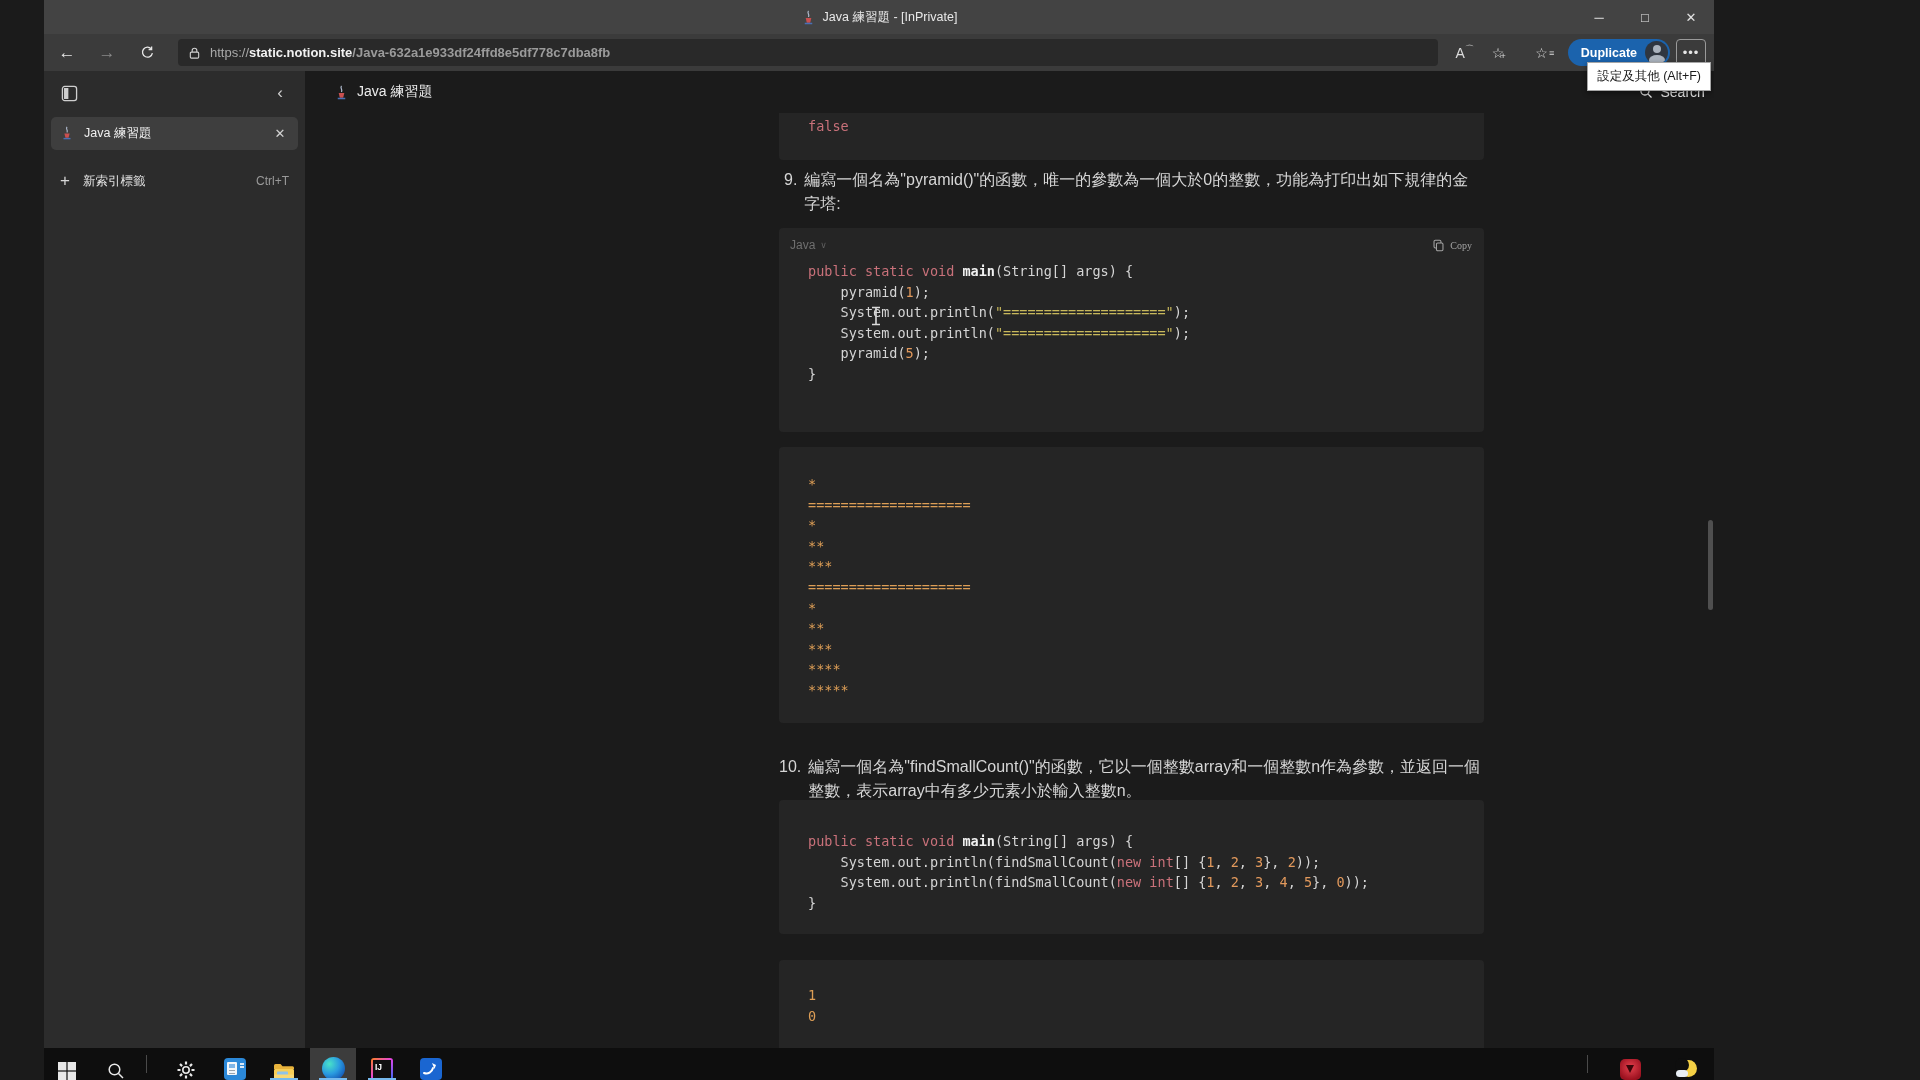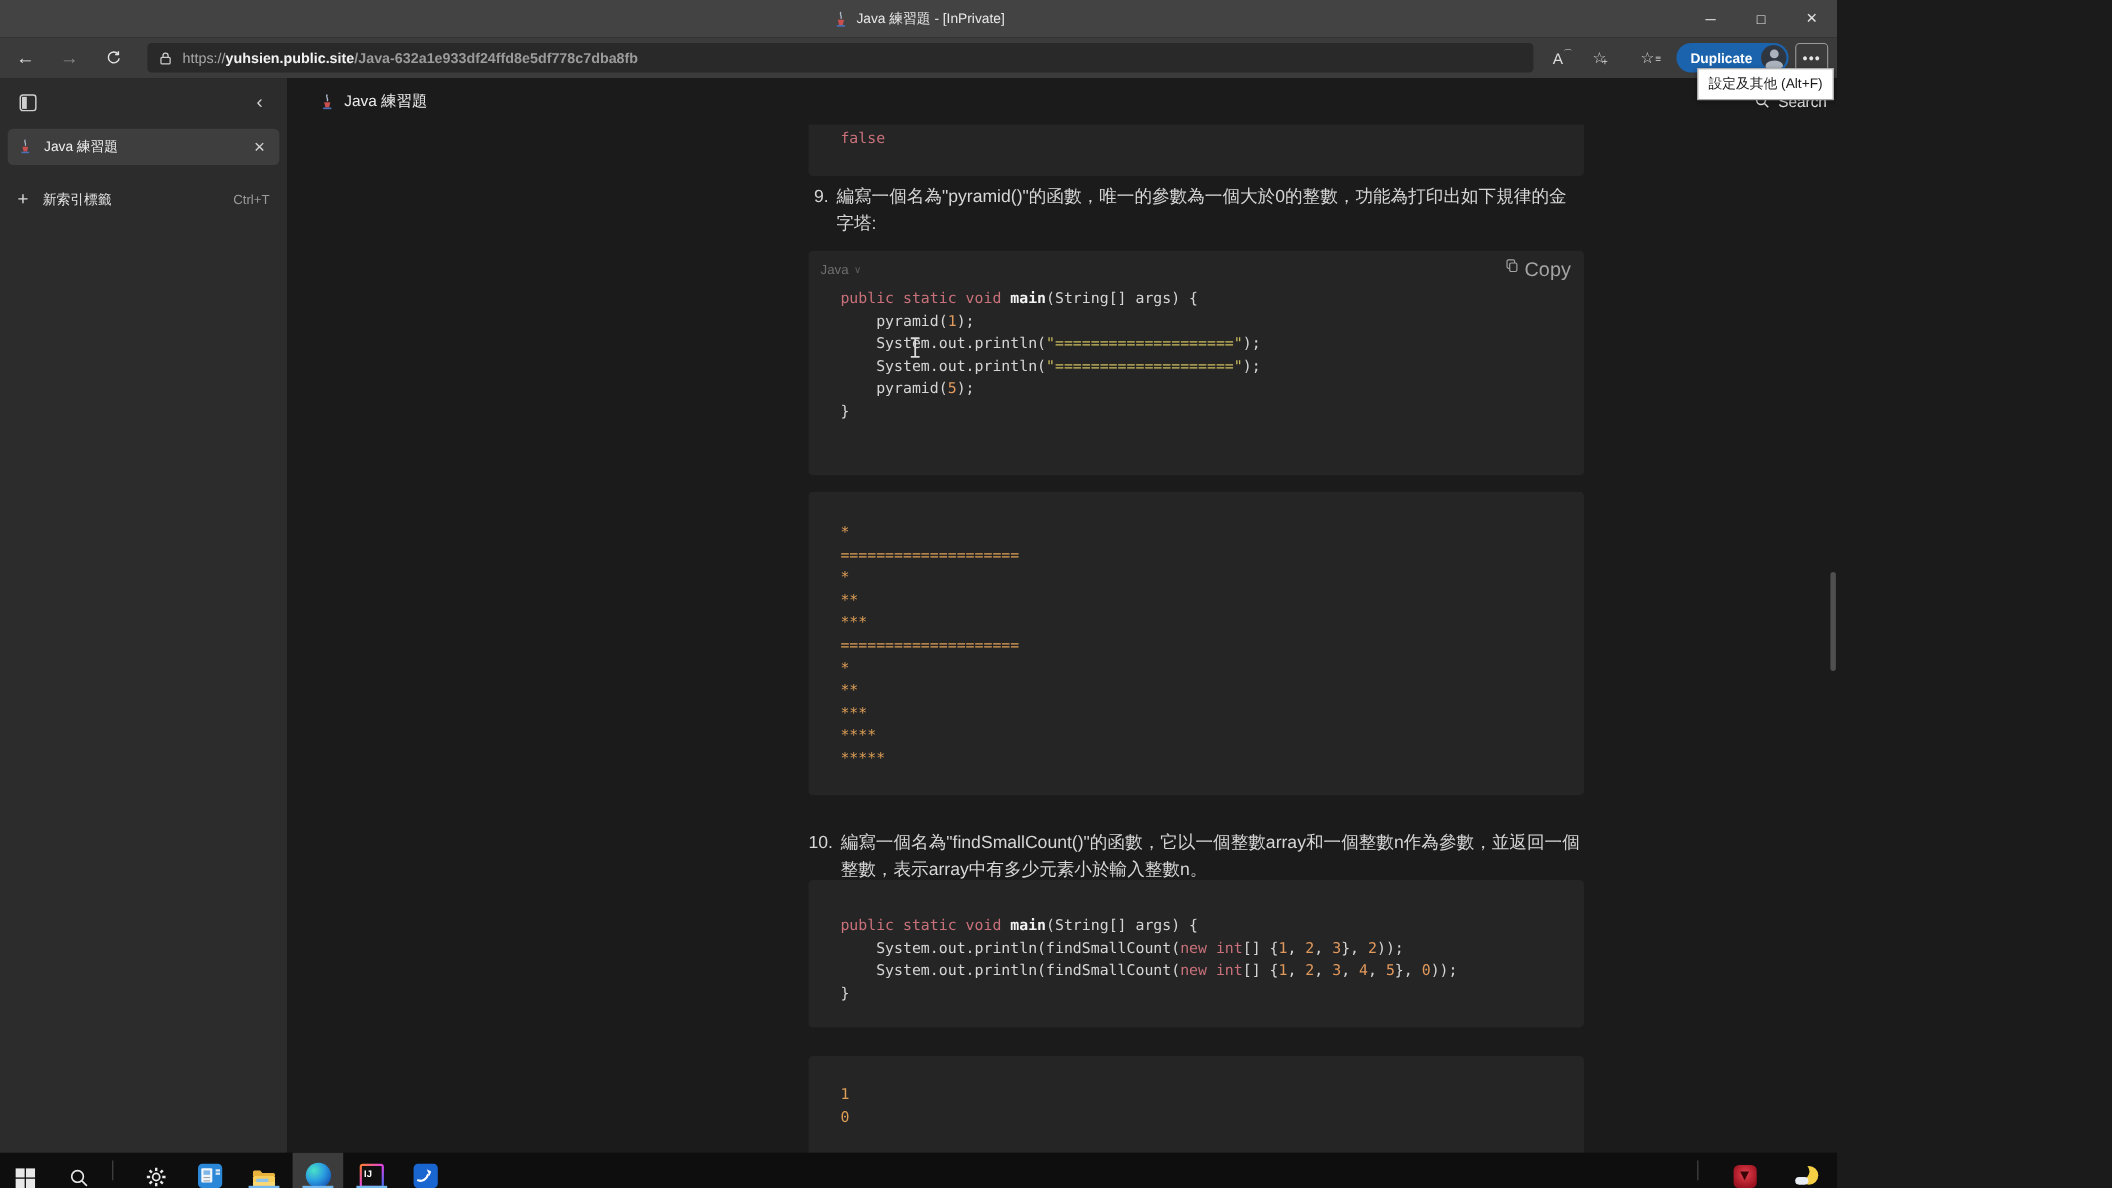--- a/index.html
+++ b/index.html
@@ -1,18 +1,18 @@
 <!DOCTYPE html>
 <html><head>
 <meta charset="utf-8">
 <style>
   * { margin:0; padding:0; box-sizing:border-box; }
   html,body { width:1920px; height:1080px; overflow:hidden; background:#1b1b1b;
     font-family:"Liberation Sans","DejaVu Sans",sans-serif; }
-  .page { position:relative; width:1670px; height:1080px; overflow:hidden; }
+  .page { position:relative; width:1670px; height:1080px; overflow:hidden;margin-left:44px; }
 
   
   .titlebar { position:absolute; top:0; left:0; width:100%; height:34px; background:#434343;
     display:flex; align-items:center; justify-content:center; }
   .titlebar-title { display:flex; align-items:center; gap:7px; color:#e9e9e9; font-size:12.5px; }
   .win-controls { position:absolute; right:0; top:0; height:34px; display:flex; }
   .win-btn { width:46px; height:34px; display:flex; align-items:center; justify-content:center;
     color:#e3e3e3; font-size:13px; }
 
   .favicon { width:15px; height:15px; display:inline-block; flex:none; }
@@ -79,21 +79,21 @@
   .tk-kw  { color:#c9717a; }
   .tk-fn  { color:#f2f2f2; font-weight:bold; }
   .tk-num { color:#e2995c; }
   .tk-str { color:#c9b95c; }
   .tk-out { color:#dd9e56; }
 
   .cb-header { position:absolute; top:8px; left:11px; right:12px; height:18px; display:flex;
     align-items:center; justify-content:space-between; }
   .cb-lang { color:#6f6f6f; font-size:12px; display:flex; align-items:center; gap:5px; }
   .cb-lang .chev { font-size:9px; color:#5e5e5e; }
-  .cb-copy { color:#a3a3a3; font-size:18px; display:flex; align-items:flex-start; gap:5px; }
+  .cb-copy { color:#a3a3a3; font-size:10px; display:flex; align-items:center; gap:5px;font-family:Liberation Serif, serif; }
 
   .list-item { position:absolute; left:5px; width:700px; display:flex; color:#d6d6d6;
     font-size:16px; line-height:24px; }
   .list-marker { flex:none; padding-right:7px; }
   .list-text { flex:1; }
 
   
   .taskbar { position:absolute; left:0; top:1048px; width:1920px; height:32px; background:#0e0e0e;
     display:flex; align-items:center; }
   .tk-btn { position:absolute; top:0; width:46px; height:32px; display:flex; align-items:flex-end;
@@ -157,21 +157,21 @@
       <svg width="15" height="15" viewBox="0 0 16 16">
           <path d="M13.2 8.6A5.3 5.3 0 1 1 12 4.2" stroke="#e6e6e6" stroke-width="1.4" fill="none"></path>
           <path d="M12.4 1.6v3.2H9.2" stroke="#e6e6e6" stroke-width="1.4" fill="none"></path>
         </svg>
     </div>
     <div class="addressbar">
       <svg width="13" height="14" viewBox="0 0 14 14">
           <rect x="2.5" y="6" width="9" height="6.5" rx="1.2" stroke="#cfcfcf" stroke-width="1.2" fill="none"></rect>
           <path d="M4.5 6V4.4a2.5 2.5 0 0 1 5 0V6" stroke="#cfcfcf" stroke-width="1.2" fill="none"></path>
         </svg>
-      <span class="url"><span class="scheme">https://</span><span class="host">yuhsien.public.site</span><span class="path">/Java-632a1e933df24ffd8e5df778c7dba8fb</span></span>
+      <span class="url"><span class="scheme">https://</span><span class="host">static.notion.site</span><span class="path">/Java-632a1e933df24ffd8e5df778c7dba8fb</span></span>
     </div>
     <div class="tb-icon">A<span style="font-size:9px;margin-top:-7px;">⌒</span></div>
     <div class="tb-icon">☆<span style="font-size:9px;margin-top:7px;margin-left:-4px;">+</span></div>
     <div class="tb-icon" style="margin-left:14px;">☆<span style="font-size:9px;margin-left:1px;letter-spacing:0;">≡</span></div>
     <div class="inprivate-pill">
       <span>Duplicate</span>
       <span class="avatar"></span>
     </div>
     <div class="settings-dots">•••</div>
   </div>

